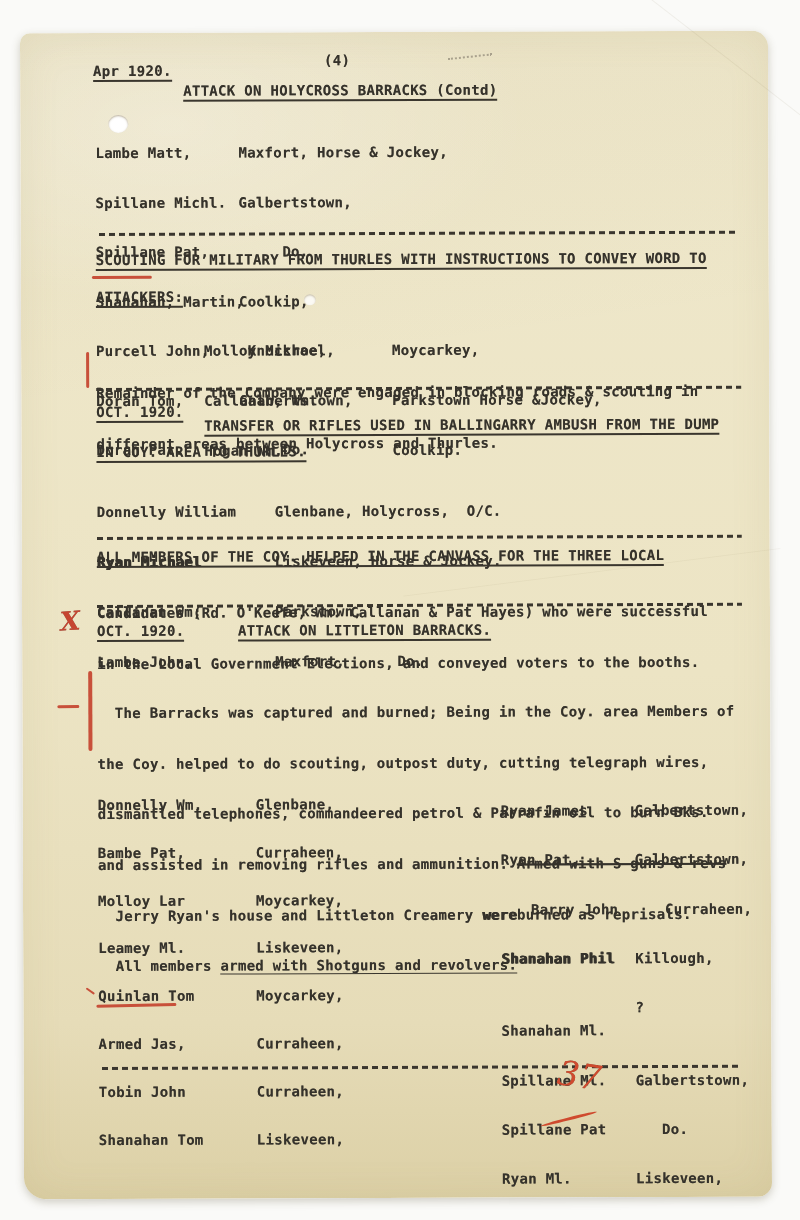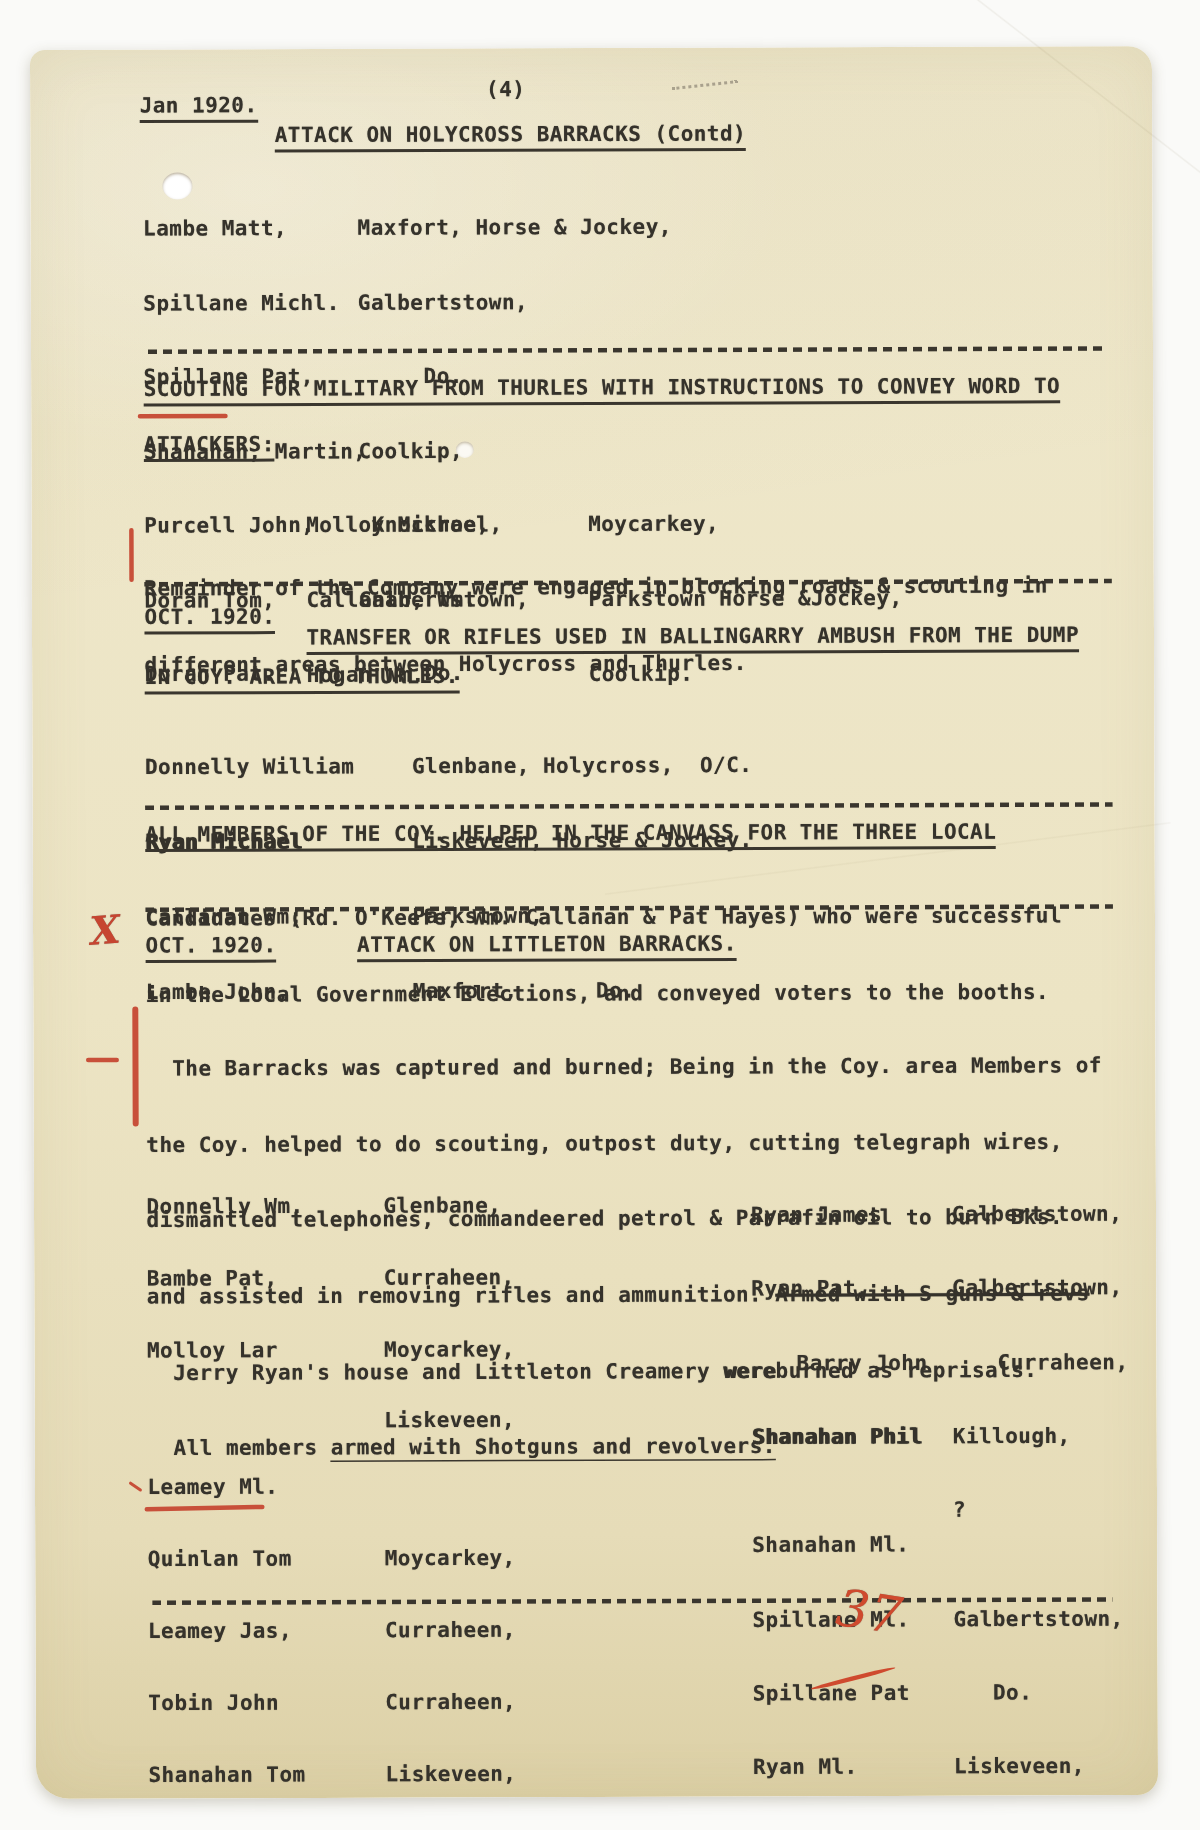--- a/index.html
+++ b/index.html
@@ -46,21 +46,21 @@
 <body>
 
 <div class="paper">
 
   <div class="crease crease1"></div>
   <div class="crease crease2"></div>
   <div class="hole" style="left:88px;top:82px;width:20px;height:18px;"></div>
   <div class="hole" style="left:283px;top:262px;width:12px;height:11px;opacity:0.8;"></div>
   <div class="scribble" style="left:428px;top:24px;"></div>
 
-  <div class="t" style="left:73px;top:30px;"><span class="u">Jan 1920.</span></div>
+  <div class="t" style="left:73px;top:30px;"><span class="u">Apr 1920.</span></div>
   <div class="t" style="left:304px;top:20px;">(4)</div>
   <div class="t" style="left:163px;top:50px;"><span class="u">ATTACK ON HOLYCROSS BARRACKS (Contd)</span></div>
 
   <div class="t roster" style="left:75px;top:79px;line-height:16.5px;">
     <div class="row"><span class="nm" style="width:143px;">Lambe Matt,</span><span class="pl">Maxfort, Horse &amp; Jockey,</span></div>
     <div class="row"><span class="nm" style="width:143px;">Spillane Michl.</span><span class="pl">Galbertstown,</span></div>
     <div class="row"><span class="nm" style="width:143px;">Spillane Pat,</span><span class="pl">     Do.</span></div>
     <div class="row"><span class="nm" style="width:143px;">Shanahan, Martin,</span><span class="pl">Coolkip,</span></div>
     <div class="row"><span class="nm" style="width:143px;">Purcell John,</span><span class="pl"> Knockroe,</span></div>
     <div class="row"><span class="nm" style="width:143px;">Doran Tom,</span><span class="pl">Galbertstown,</span></div>
@@ -121,23 +121,23 @@
     <div>dismantled telephones, commandeered petrol &amp; Parrafin oil to burn Bks.</div>
     <div><span>and assisted in removing rifles and ammunition. </span><span class="struck">Armed with S guns &amp; revs</span></div>
     <div><span>  Jerry Ryan's house and Littleton Creamery </span><span class="overtyped">were</span><span>burned as reprisals.</span></div>
     <div><span>  All members </span><span class="u2">armed with Shotguns and revolvers.</span></div>
   </div>
 
   <div class="t roster" style="left:75px;top:733px;line-height:15.95px;">
     <div class="row"><span class="nm" style="width:158px;">Donnelly Wm.</span><span class="pl">Glenbane,</span></div>
     <div class="row"><span class="nm" style="width:158px;">Bambe Pat,</span><span class="pl">Curraheen,</span></div>
     <div class="row"><span class="nm" style="width:158px;">Molloy Lar</span><span class="pl">Moycarkey,</span></div>
-    <div class="row"><span class="nm" style="width:158px;margin-top:44px;">Leamey Ml.</span><span class="pl">Liskeveen,</span></div>
+    <div class="row"><span class="nm" style="width:158px;">Leamey Ml.</span><span class="pl">Liskeveen,</span></div>
     <div class="row"><span class="nm" style="width:158px;">Quinlan Tom</span><span class="pl">Moycarkey,</span></div>
-    <div class="row"><span class="nm" style="width:158px;">Leamey Jas,</span><span class="pl">Curraheen,</span></div>
+    <div class="row"><span class="nm" style="width:158px;">Armed Jas,</span><span class="pl">Curraheen,</span></div>
     <div class="row"><span class="nm" style="width:158px;">Tobin John</span><span class="pl">Curraheen,</span></div>
     <div class="row"><span class="nm" style="width:158px;">Shanahan Tom</span><span class="pl">Liskeveen,</span></div>
     
     
     
     
     
     
     
     

